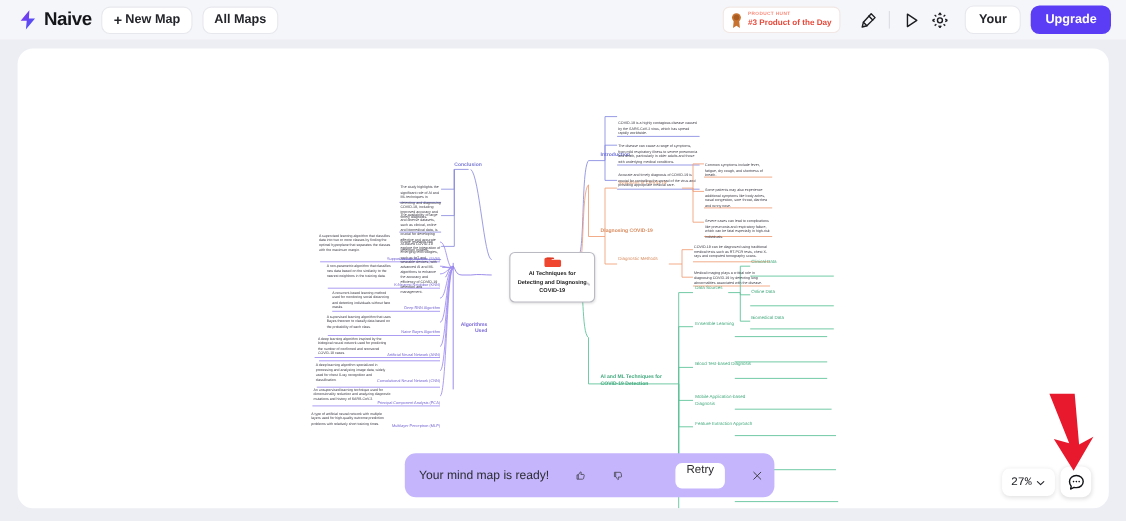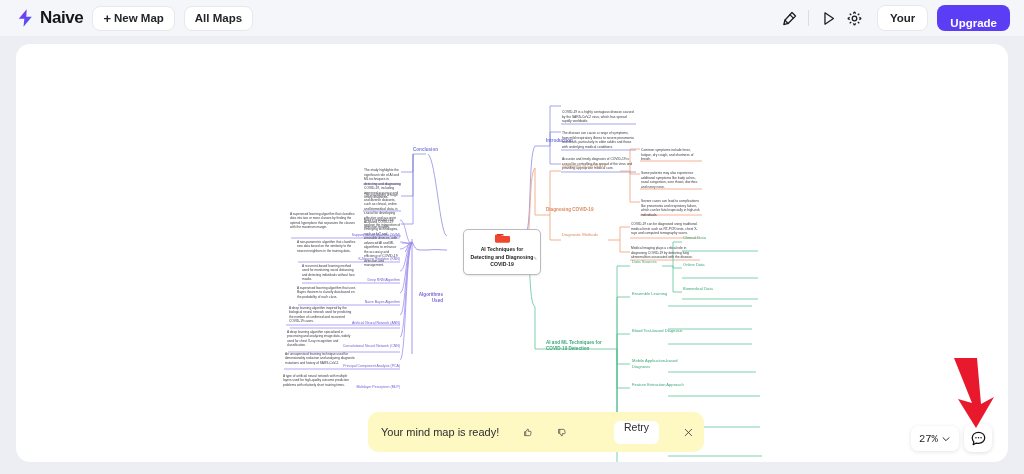--- a/index.html
+++ b/index.html
@@ -51,21 +51,21 @@
   .hdivider { width: 1px; height: 16px; background: #dcdde4; margin: 0 6px; }
 
   .share-btn {
     background: #fff; border: 1px solid #e7e8ee; border-radius: 8px;
     height: 26px; display: flex; align-items: center; padding: 0 12px;
     font-size: 11.5px; font-weight: bold; color: #25262b; cursor: pointer;
     margin-left: 10px;
   }
   .upgrade-btn {
     background: #5b3df5; color: #fff; border: none; border-radius: 8px;
-    height: 26px; display: flex; align-items: flex-start; padding: 12px 13px;
+    height: 26px; display: flex; align-items: center; padding: 12px 13px;
     font-size: 11.5px; font-weight: bold; cursor: pointer; margin-left: 9px;
     margin-right: 4px;
   }
 
   
   .canvas {
     position: absolute; left: 16px; top: 44px; width: 992px; height: 418px;
     background: #ffffff; border-radius: 14px; overflow: hidden;
   }
   .map-svg { position: absolute; left: 0; top: 0; }
@@ -86,21 +86,21 @@
   .root-pencil { position: absolute; right: 3px; bottom: 13px; font-size: 4.5px; color: #9b9ba4; }
 
   
   .mnode { position: absolute; font-family: "Liberation Sans", sans-serif; line-height: 1.38; }
   .mnode.branch { font-weight: bold; }
   .leaf { color: #3a3a44; }
 
   
   .toast {
     position: absolute; left: 368px; top: 412px; width: 336px; height: 40px;
-    background: #fef9c3; border-radius: 10px;
+    background: #c4b5fd; border-radius: 10px;
     display: flex; align-items: center; padding: 0 10px 0 13px; gap: 24px;
   }
   .toast-text { font-size: 11px; color: #2c2c30; white-space: nowrap; }
   .toast-ico { width: 13px; height: 13px; cursor: pointer; color:#3a3a3a; display:block; }
   .toast-spacer { flex: 1; }
   .retry-btn {
     background: #fff; border-radius: 6px; height: 23px; display: flex;
     align-items: flex-start; padding: 0 10px; font-size: 10.5px; color: #2c2c30;
     cursor: pointer;
   }
@@ -147,20 +147,31 @@
       <span class="plus">+</span>
       <span>New Map</span>
     </div>
 
     <div class="hbtn">
       <span>All Maps</span>
     </div>
 
     <div class="header-spacer"></div>
 
+    <div class="ph-badge">
+      <svg class="ph-medal" viewBox="0 0 20 24">
+        <circle cx="10" cy="8" r="6.5" fill="#c8732f"></circle>
+        <circle cx="10" cy="8" r="4" fill="#a85c22"></circle>
+        <path d="M6 13 L5 23 L10 20 L15 23 L14 13 Z" fill="#c8732f"></path>
+      </svg>
+      <span class="ph-texts">
+        <span class="ph-top">PRODUCT HUNT</span>
+        <span class="ph-bot">#3 Product of the Day</span>
+      </span>
+    </div>
 
     <div class="icon-btn">
       <svg width="17" height="17" viewBox="0 0 24 24" fill="none" stroke="currentColor" stroke-width="1.8" stroke-linecap="round" stroke-linejoin="round">
         <path d="M15.5 3.5 L20.5 8.5 L10 19 L4 20.5 L5.5 14.5 Z"></path>
         <path d="M5.5 14.5 L10 19"></path>
         <path d="M12.5 6.5 L17.5 11.5"></path>
       </svg>
     </div>
 
     <div class="hdivider"></div>

